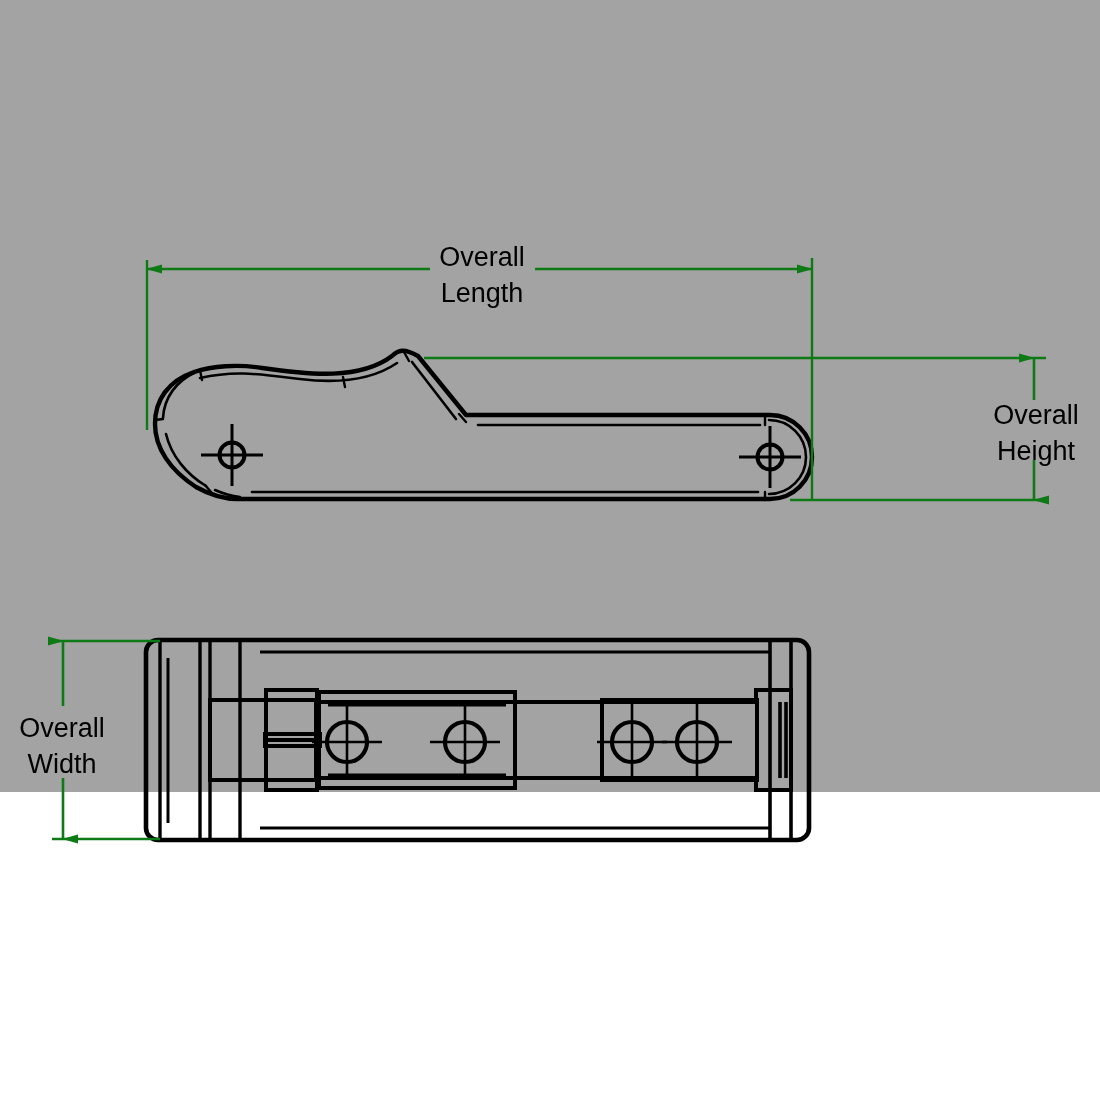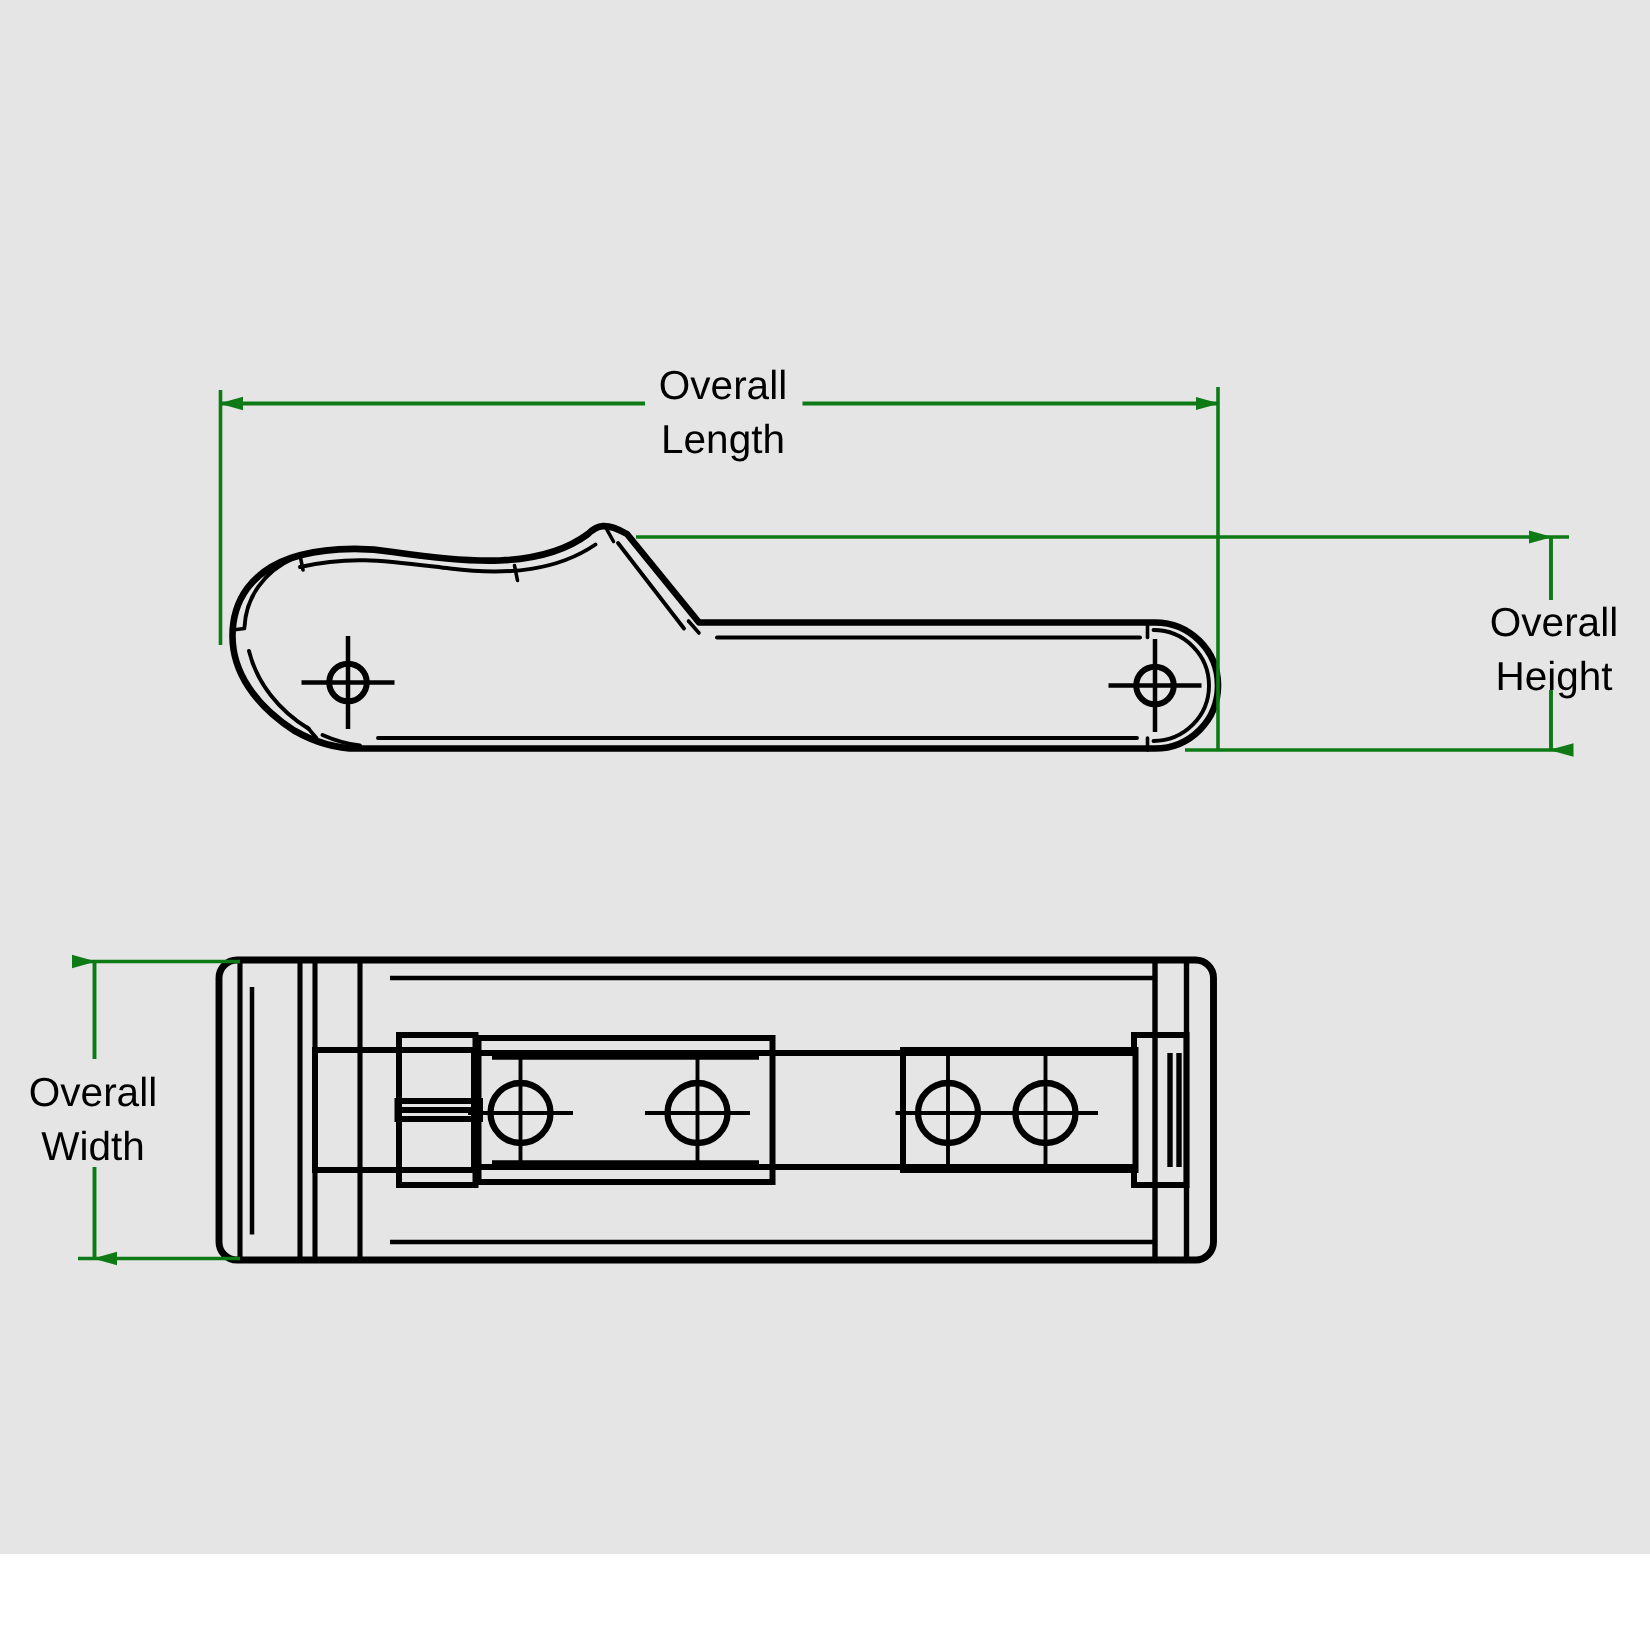--- a/index.html
+++ b/index.html
@@ -9,22 +9,22 @@
   }
   body {
     width: 1100px;
     height: 1100px;
     font-family: "Liberation Sans", sans-serif;
     overflow: hidden;
   }
   #drawing-root {
     position: relative;
     width: 1100px;
-    height: 1036px;
-    background: #e5e5e5;
+    height: 792px;
+    background: #a3a3a3;
   }
   svg.sheet {
     display: block;
     width: 1100px;
     height: 1100px;
   }
   .dimtext {
     font-family: "Liberation Sans", sans-serif;
     font-size: 27px;
     fill: #000000;

